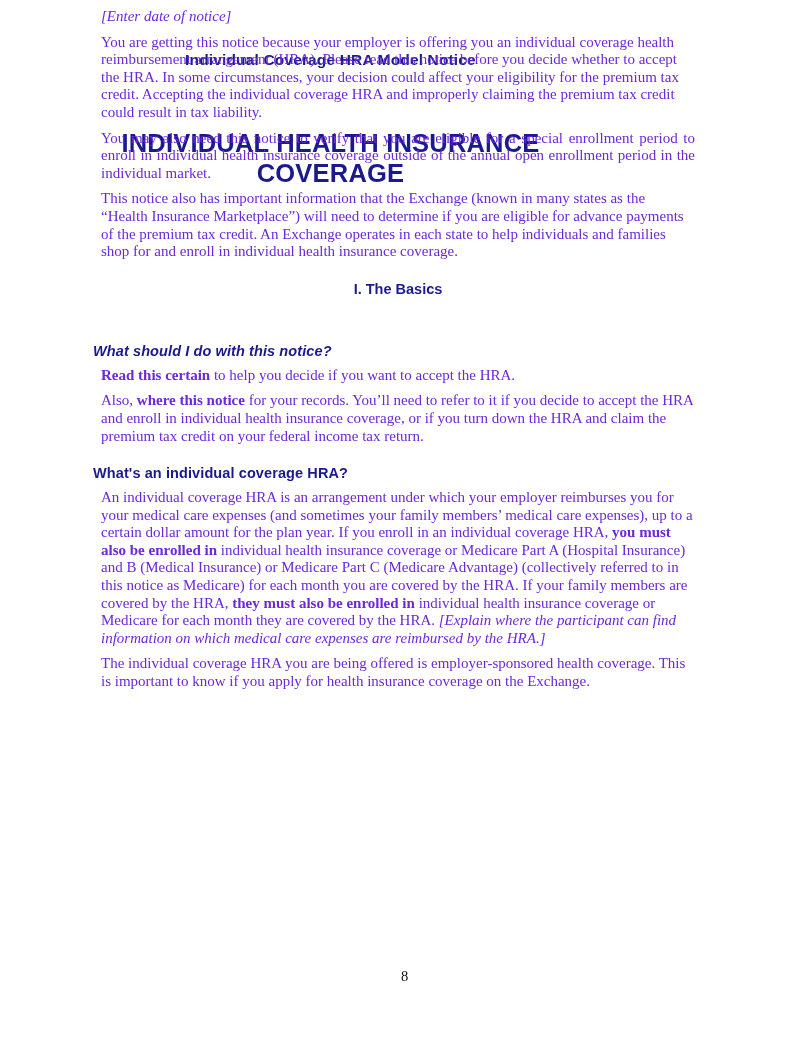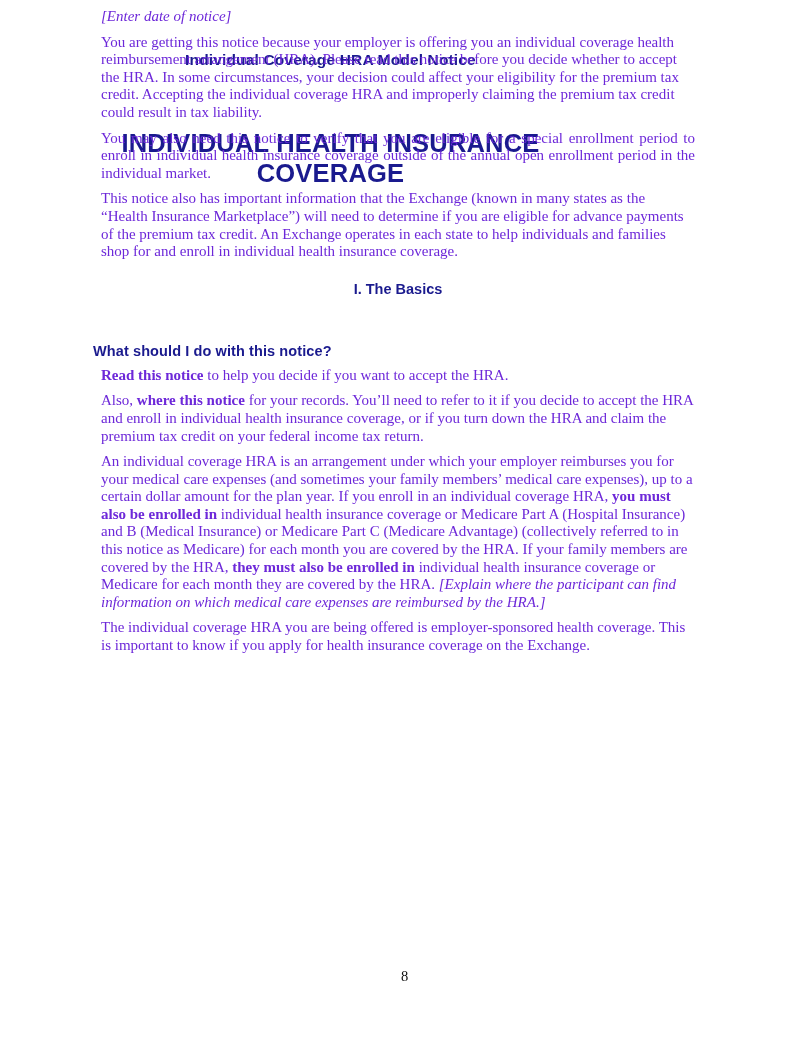--- a/index.html
+++ b/index.html
@@ -83,21 +83,21 @@
     text-align: left;
   }
   p.body.justify { text-align: justify; }
   .ital { font-style: italic; }
   .bold { font-weight: bold; }
 
   
   .mt-date  { margin-top: 42px; }
   .mt-p     { margin-top: 15px; }
   .mt-basics{ margin-top: 20px; }
-  .mt-q1    { margin-top: 46px; }
+  .mt-q1    { margin-top: 46px; font-style: italic; }
   .mt-after-head { margin-top: 12px; }
   .mt-q2    { margin-top: 20px; }
 
   .page-number {
     position: absolute;
     left: 0;
     top: 968px;
     width: 809px;
     text-align: center;
     font-family: "Liberation Serif", serif;
@@ -126,27 +126,28 @@
 
     <p class="body justify mt-p">You may also need this notice to verify that you are eligible for a special enrollment period to enroll in individual health insurance coverage outside of the annual open enrollment period in the individual market.</p>
 
     <p class="body mt-p">This notice also has important information that the Exchange (known in many states as the “Health Insurance Marketplace”) will need to determine if you are eligible for advance payments of the premium tax credit. An Exchange operates in each state to help individuals and families shop for and enroll in individual health insurance coverage.</p>
 
     <h3 class="section-center mt-basics">I. The Basics</h3>
 
     <h4 class="section-head mt-q1">What should I do with this notice?</h4>
 
     <p class="body mt-after-head">
-      <span class="bold">Read this notice</span><span> to help you decide if you want to accept the HRA.</span>
+      <span class="bold">Read this certain</span><span> to help you decide if you want to accept the HRA.</span>
     </p>
 
     <p class="body mt-p">
       <span>Also, </span><span class="bold">where this notice</span><span> for your records. You’ll need to refer to it if you decide to accept the HRA and enroll in individual health insurance coverage, or if you turn down the HRA and claim the premium tax credit on your federal income tax return.</span>
     </p>
 
+    <h4 class="section-head mt-q2">What's an individual coverage HRA?</h4>
 
     <p class="body mt-after-head">
       <span>An individual coverage HRA is an arrangement under which your employer reimburses you for your medical care expenses (and sometimes your family members’ medical care expenses), up to a certain dollar amount for the plan year. If you enroll in an individual coverage HRA, </span><span class="bold">you must also be enrolled in</span><span> individual health insurance coverage or Medicare Part A (Hospital Insurance) and B (Medical Insurance) or Medicare Part C (Medicare Advantage) (collectively referred to in this notice as Medicare) for each month you are covered by the HRA. If your family members are covered by the HRA, </span><span class="bold">they must also be enrolled in</span><span> individual health insurance coverage or Medicare for each month they are covered by the HRA. </span><span class="ital">[Explain where the participant can find information on which medical care expenses are reimbursed by the HRA.]</span>
     </p>
 
     <p class="body mt-p">The individual coverage HRA you are being offered is employer-sponsored health coverage. This is important to know if you apply for health insurance coverage on the Exchange.</p>
 
   </div>
 
   <div class="page-number">8</div>

